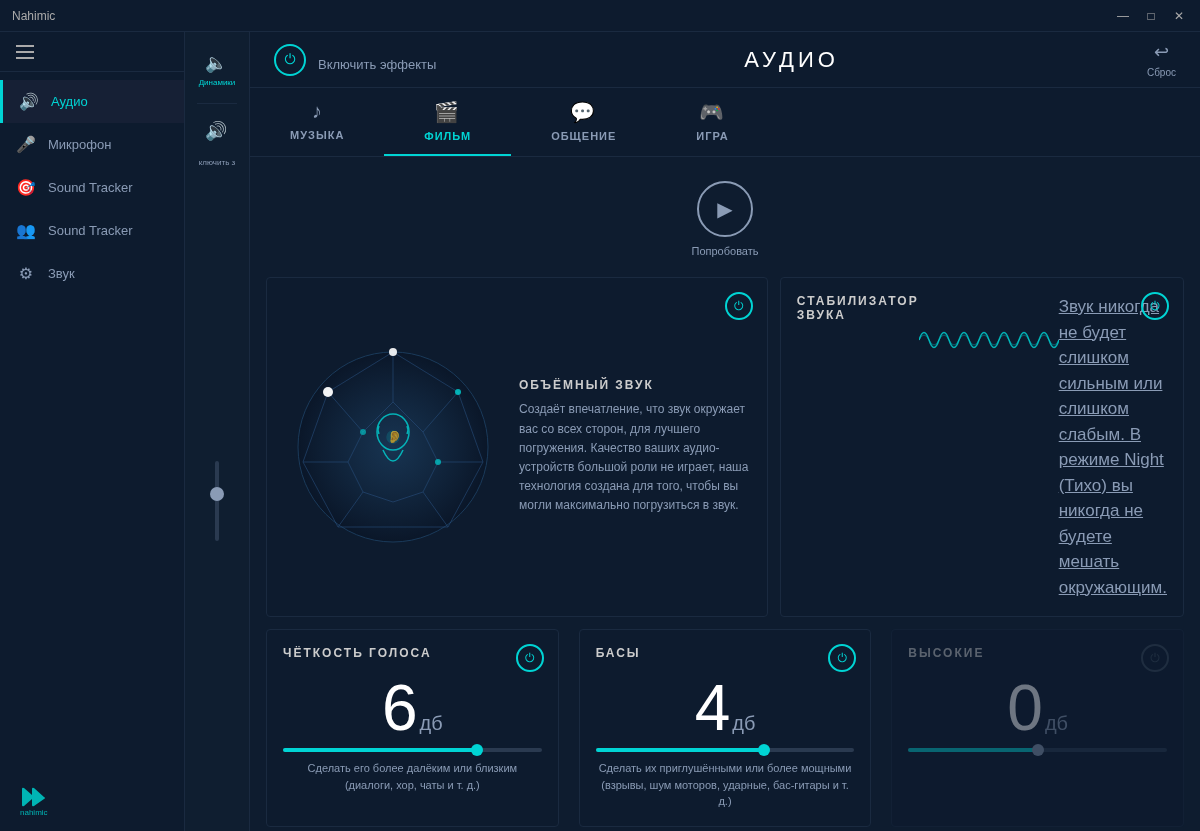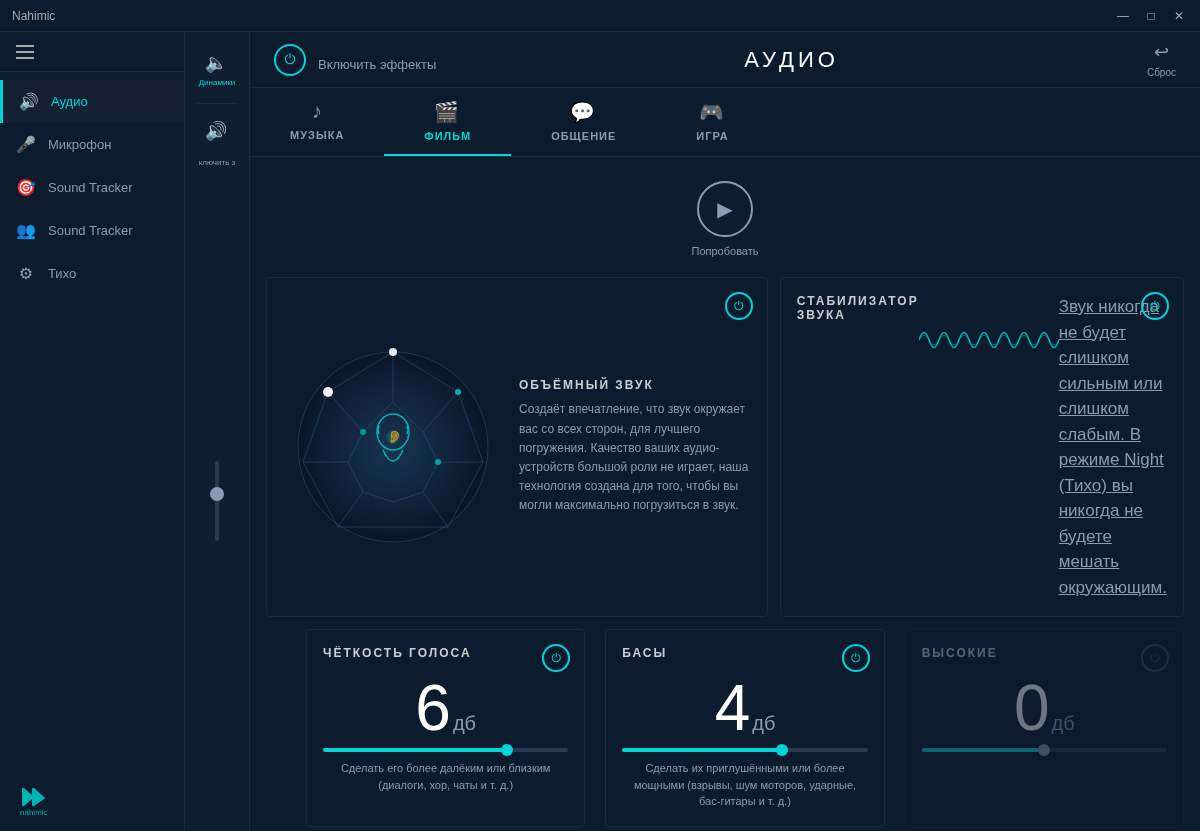--- a/index.html
+++ b/index.html
@@ -302,21 +302,20 @@
     
     .cards-row {
       display: grid;
       grid-template-columns: 1fr 1fr 1fr;
       gap: 12px;
     }
     .cards-row-2 {
       display: grid;
       grid-template-columns: 1fr 1fr 1fr;
       gap: 20px;
-      margin-left: 40px;
     }
 
     .card {
       background: #0d1b2e;
       border: 1px solid #1a2a40;
       border-radius: 4px;
       padding: 16px;
       position: relative;
     }
     .card-wide {
@@ -498,21 +497,21 @@
       <div class="nav-item">
         <span class="nav-icon">🎯</span>
         <span>Sound Tracker</span>
       </div>
       <div class="nav-item">
         <span class="nav-icon">👥</span>
         <span>Sound Tracker</span>
       </div>
       <div class="nav-item">
         <span class="nav-icon">⚙</span>
-        <span>Тихо</span>
+        <span>Звук</span>
       </div>
     </nav>
     <div class="sidebar-logo">
       <svg class="logo-icon" viewBox="0 0 36 36" fill="none" xmlns="http://www.w3.org/2000/svg">
         <path d="M6 28 L6 10 Q6 8 8 9 L16 16 L16 10 Q16 8 18 9 L28 18 Q30 19 28 20 L18 27 Q16 28 16 26 L16 20 L8 27 Q6 28 6 26 Z" fill="#00b4b4"></path>
         <text x="4" y="36" font-size="8" fill="#00b4b4" font-family="Arial">nahimic</text>
       </svg>
     </div>
   </div>
 

